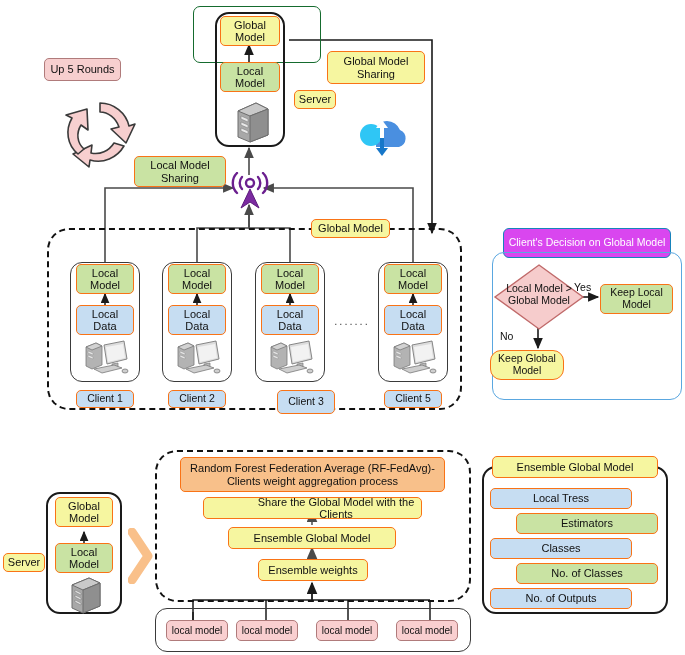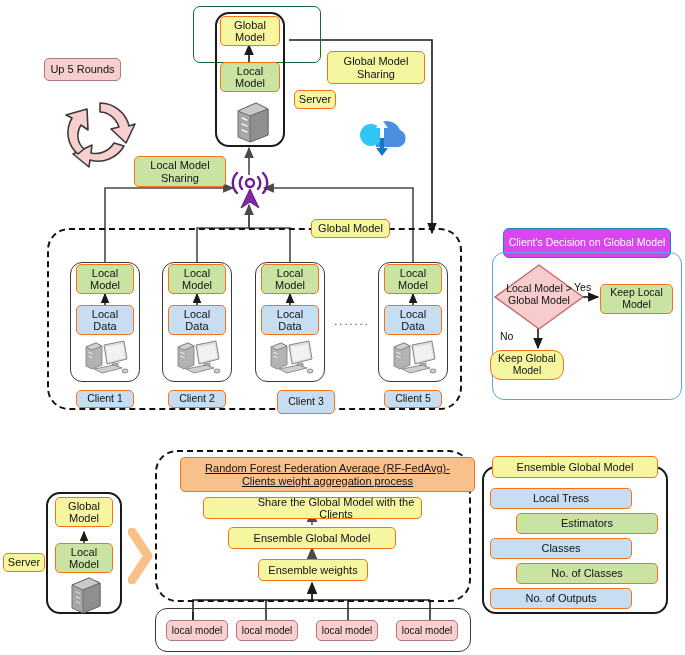--- a/index.html
+++ b/index.html
@@ -237,21 +237,21 @@
   <div style="position:absolute;left:574px;top:281px;font-size:10.5px;">Yes</div>
   <div style="position:absolute;left:500px;top:330px;font-size:10.5px;">No</div>
 
   <div class="node green" style="left: 600px; top: 284px; width: 73px; height: 30px; font-size: 10.5px; white-space: pre-line;">Keep Local
 Model</div>
   <div class="node yellow" style="left: 490px; top: 350px; width: 74px; height: 30px; font-size: 10.5px; white-space: pre-line; border-radius: 11px;">Keep Global
 Model</div>
 
   <div class="frame-dash" style="left:155px;top:450px;width:316px;height:152px;"></div>
 
-  <div class="node orange" style="left:180px;top:457px;width:295px;height:35px;font-size:11px;white-space:pre-line;text-decoration:underline;">Random Forest Federation Average (RF-FedAvg)-
+  <div class="node orange" style="left:180px;top:457px;width:265px;height:35px;font-size:11px;white-space:pre-line;">Random Forest Federation Average (RF-FedAvg)-
 Clients weight aggregation process</div>
 
   <div class="node yellow" style="left:203px;top:497px;width:219px;height:22px;font-size:11px;padding-left:47px;">Share the Global Model with the Clients</div>
 
   <div class="node yellow" style="left:228px;top:527px;width:168px;height:22px;font-size:11px;">Ensemble Global Model</div>
 
   <div class="node yellow" style="left:258px;top:559px;width:110px;height:22px;font-size:11px;">Ensemble weights</div>
 
   <div class="frame-thin" style="left:155px;top:608px;width:316px;height:44px;"></div>
   <div class="node ltpink" style="left:166px;top:620px;width:62px;height:21px;font-size:10px;border-color:#b07b7b;">local model</div>

